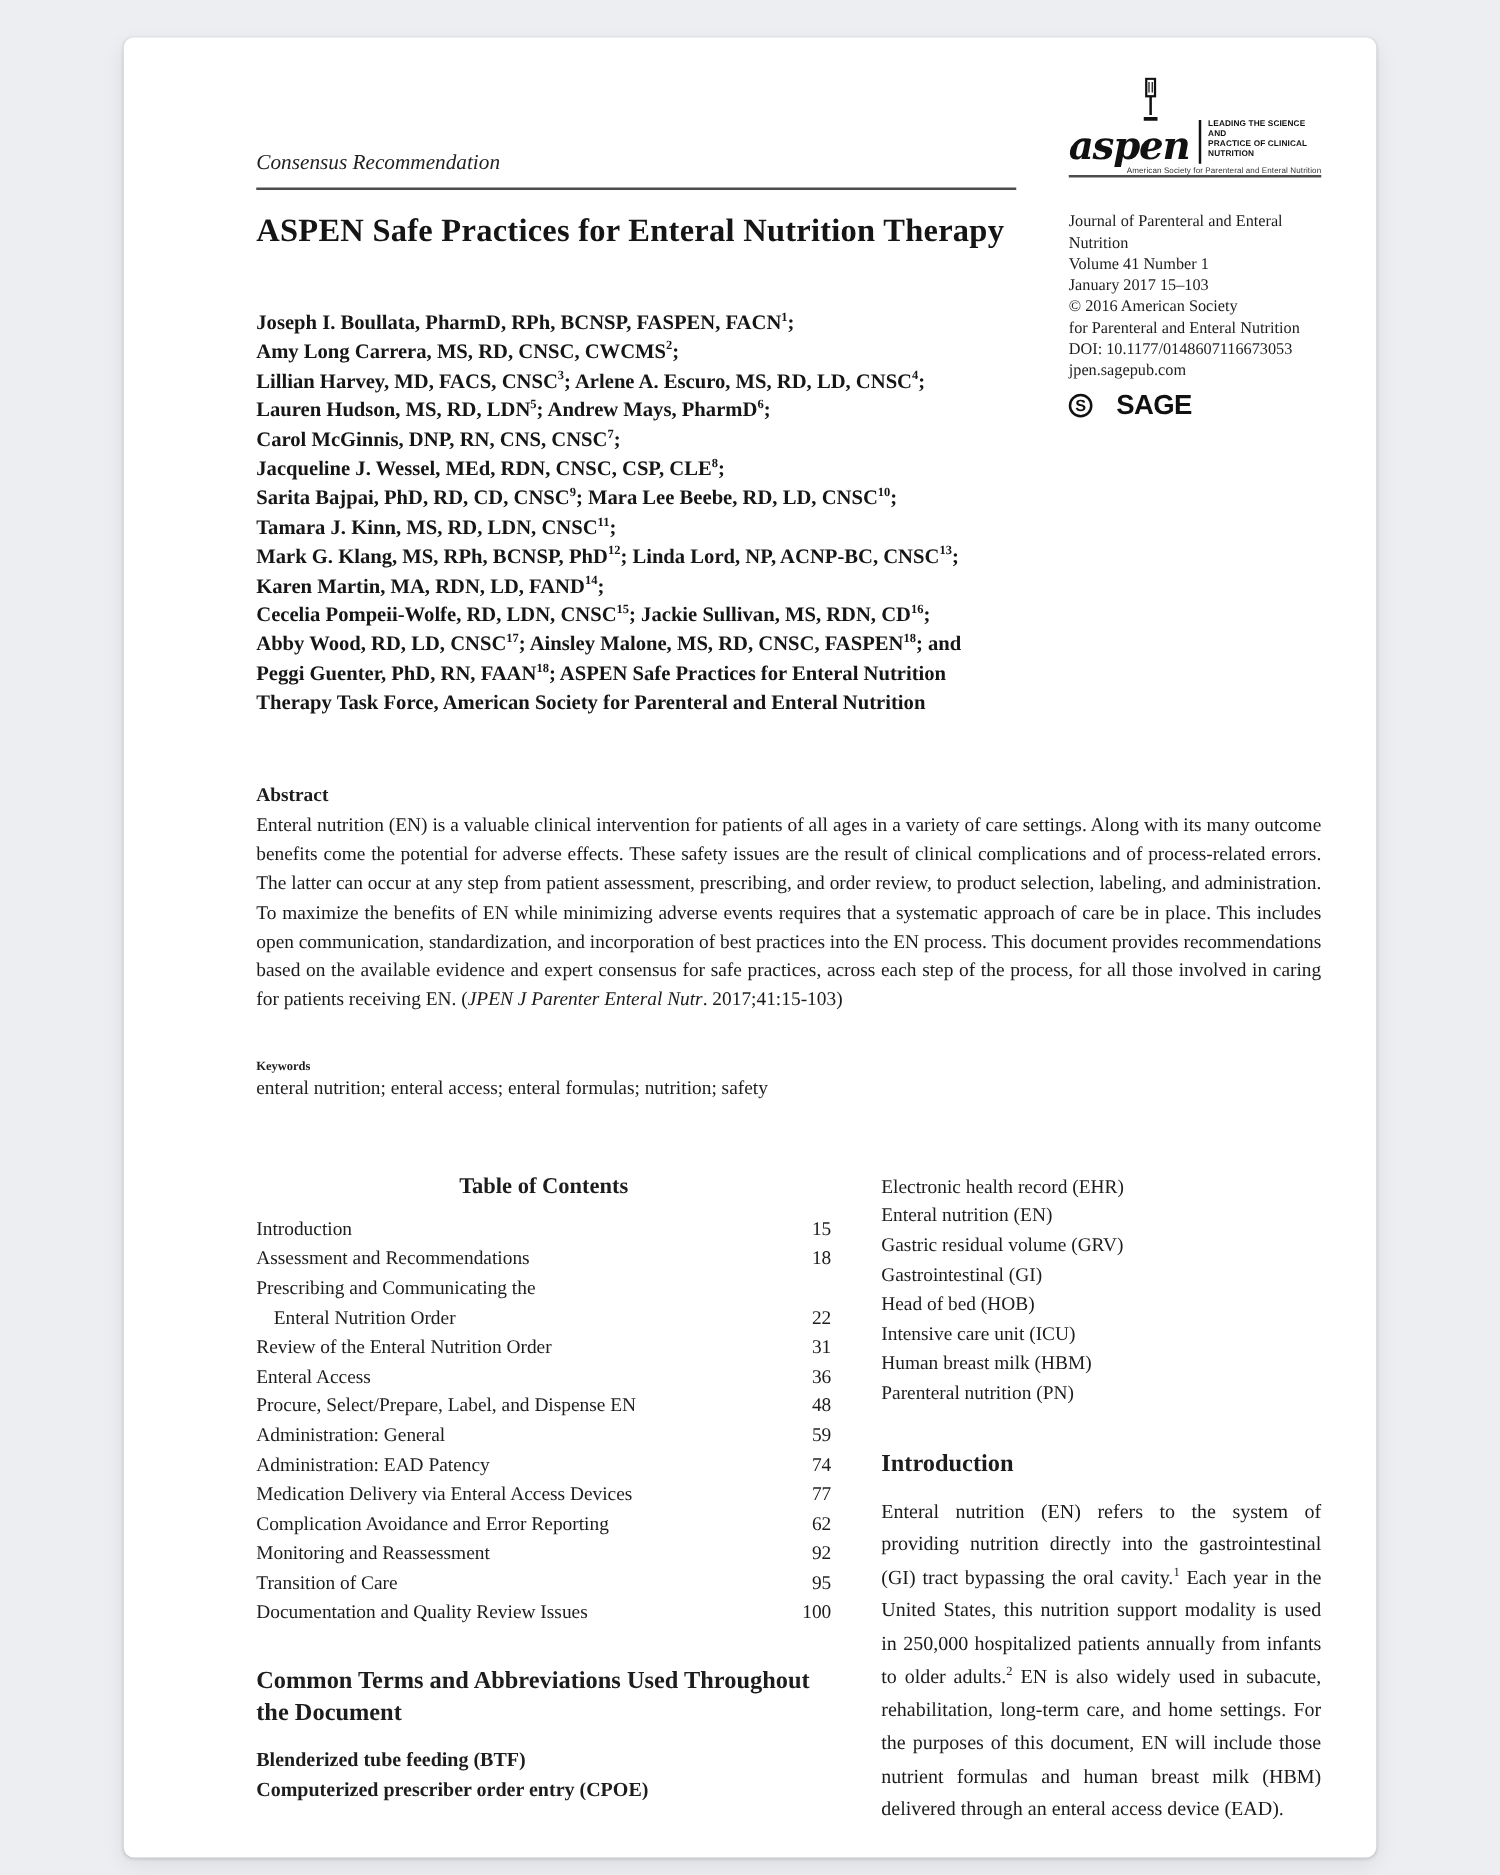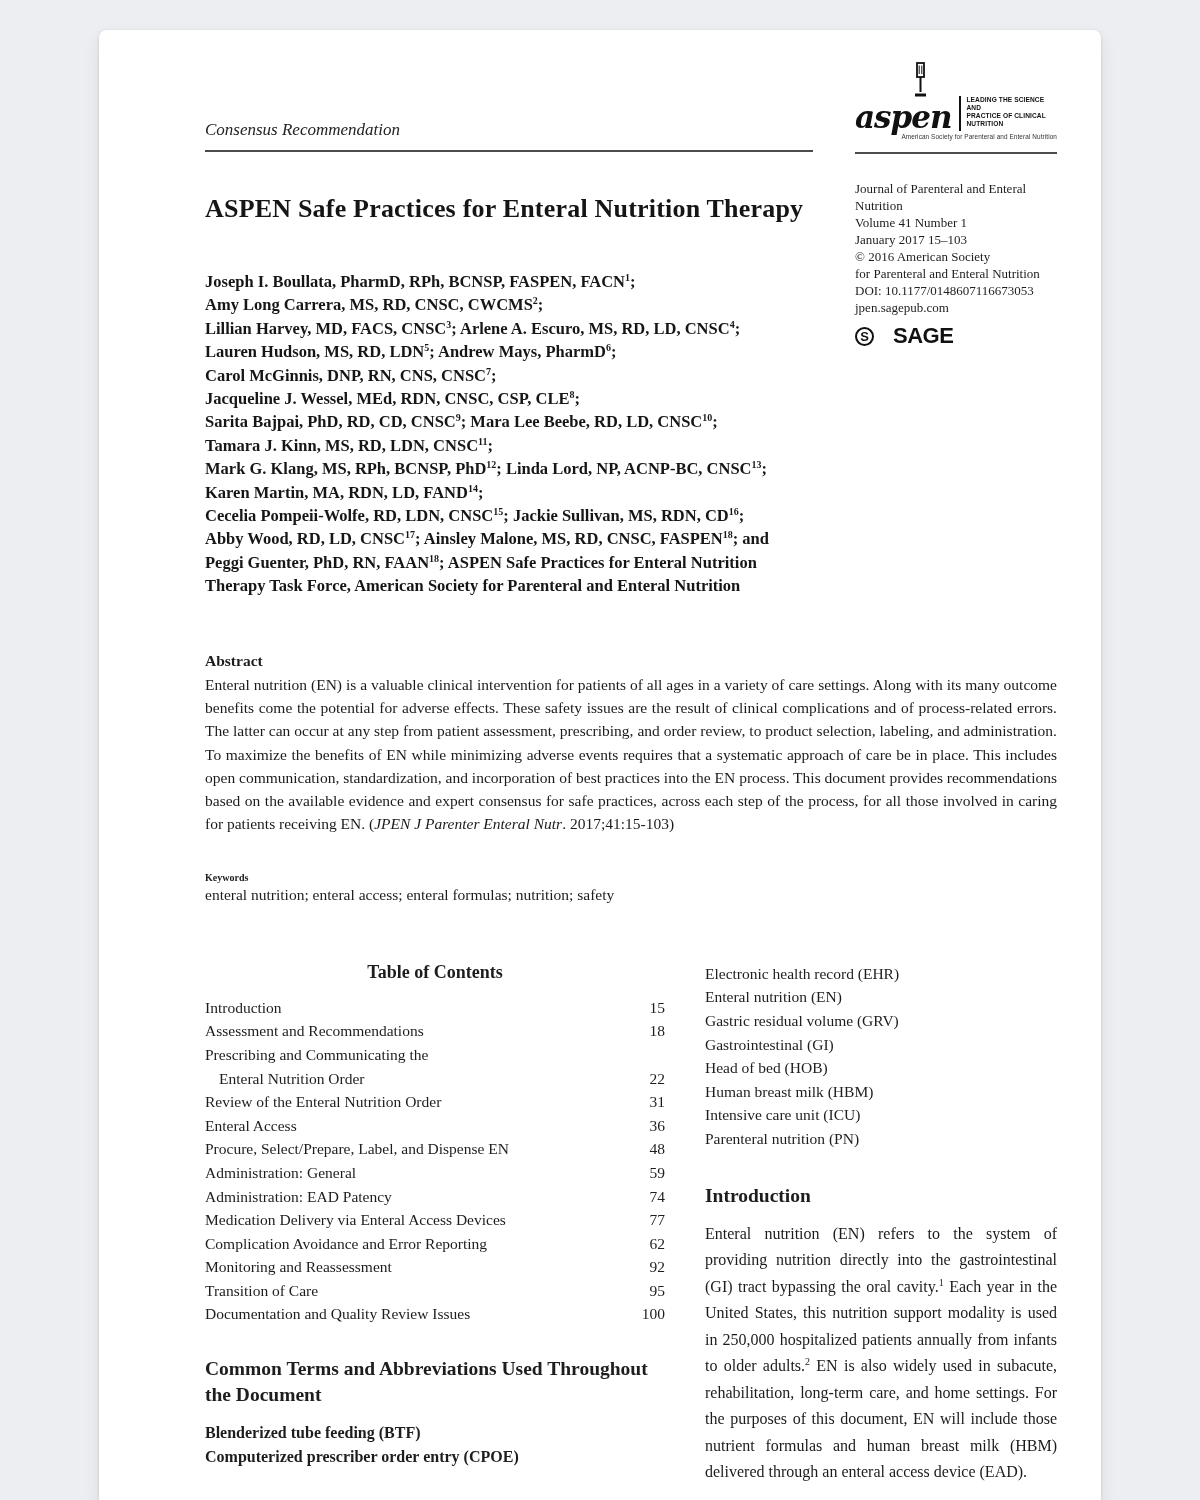--- a/index.html
+++ b/index.html
@@ -15,31 +15,31 @@
     box-shadow:0 1px 3px rgba(0,0,0,.14),0 6px 18px rgba(0,0,0,.08);
     box-sizing:border-box;
     padding:40px 44px 24px 106px;
   }
   
   .top-grid{display:flex;gap:42px;}
   .top-main{flex:1;min-width:0;}
   .top-side{width:202px;flex:0 0 202px;}
   .rule-block{height:70px;border-bottom:2px solid #4c4c4c;display:flex;align-items:flex-end;padding-bottom:10px;}
   .category{font-style:italic;font-size:17px;color:#222;}
-  .logo-block{height:70px;border-bottom:2px solid #4c4c4c;display:flex;flex-direction:column;justify-content:flex-end;padding-bottom:12px;}
+  .logo-block{height:70px;border-bottom:2px solid #4c4c4c;display:flex;flex-direction:column;justify-content:flex-end;padding-bottom:0;}
   .aspen-row{display:flex;align-items:flex-end;position:relative;}
   .aspen-word{font-family:"DejaVu Serif",serif;font-weight:700;font-style:italic;font-size:31px;line-height:28px;letter-spacing:-1px;color:#111;position:relative;padding-right:4px;}
   .glass{position:absolute;left:58px;top:-34px;}
   .aspen-tag{border-left:2px solid #111;margin-left:4px;padding-left:5px;font-family:"Liberation Sans",sans-serif;font-size:6.6px;font-weight:700;line-height:8px;color:#111;letter-spacing:.1px;padding-bottom:3px;}
   .aspen-sub{font-family:"Liberation Sans",sans-serif;font-size:6.4px;color:#333;margin-top:2px;text-align:right;letter-spacing:.1px;}
   .journal-info{margin-top:26px;font-size:13px;line-height:17px;color:#1d1d1d;}
   .sage{display:flex;align-items:center;margin-top:7px;}
   .sage-s{width:19px;height:19px;border:2.4px solid #111;border-radius:50%;display:flex;align-items:center;justify-content:center;font-family:"Liberation Sans",sans-serif;font-weight:700;font-size:13px;color:#111;box-sizing:border-box;}
   .sage-word{font-family:"Liberation Sans",sans-serif;font-weight:700;font-size:22px;letter-spacing:-.5px;color:#111;margin-left:19px;}
-  .doc-title{font-size:26px;font-weight:700;margin-top:42px;letter-spacing:.2px;color:#151515;}
+  .doc-title{font-size:26px;font-weight:700;margin-top:18px;letter-spacing:.2px;color:#151515;}
   .authors{margin-top:46px;font-weight:700;font-size:16.5px;line-height:23.4px;color:#161616;}
   .authors sup{font-size:10px;line-height:0;}
   
   .section-label{font-weight:700;font-size:15.5px;margin-top:54px;}
   .abstract-text{font-size:15.5px;line-height:23.3px;text-align:justify;margin-top:3px;color:#1b1b1b;}
   .keywords-label{font-weight:700;font-size:10px;margin-top:36px;}
   .keywords-text{font-size:15.5px;margin-top:3px;}
   
   .two-col{display:flex;gap:40px;margin-top:58px;}
   .col-left{width:460px;flex:0 0 460px;}
@@ -196,22 +196,22 @@
         </div>
     </div>
 
     <div class="col-right">
       <div class="abbr-list">
           <div>Electronic health record (EHR)</div>
           <div>Enteral nutrition (EN)</div>
           <div>Gastric residual volume (GRV)</div>
           <div>Gastrointestinal (GI)</div>
           <div>Head of bed (HOB)</div>
+          <div>Intensive care unit (ICU)</div>
           <div>Human breast milk (HBM)</div>
-          <div>Intensive care unit (ICU)</div>
           <div>Parenteral nutrition (PN)</div>
         </div>
       <div class="intro-heading">Introduction</div>
       <div class="intro-text">Enteral nutrition (EN) refers to the system of providing nutrition directly into the gastrointestinal (GI) tract bypassing the oral cavity.<sup>1</sup> Each year in the United States, this nutrition support modality is used in 250,000 hospitalized patients annually from infants to older adults.<sup>2</sup> EN is also widely used in subacute, rehabilitation, long-term care, and home settings. For the purposes of this document, EN will include those nutrient formulas and human breast milk (HBM) delivered through an enteral access device (EAD).</div>
     </div>
   </div>
 
 </div>
 
 </body></html>

